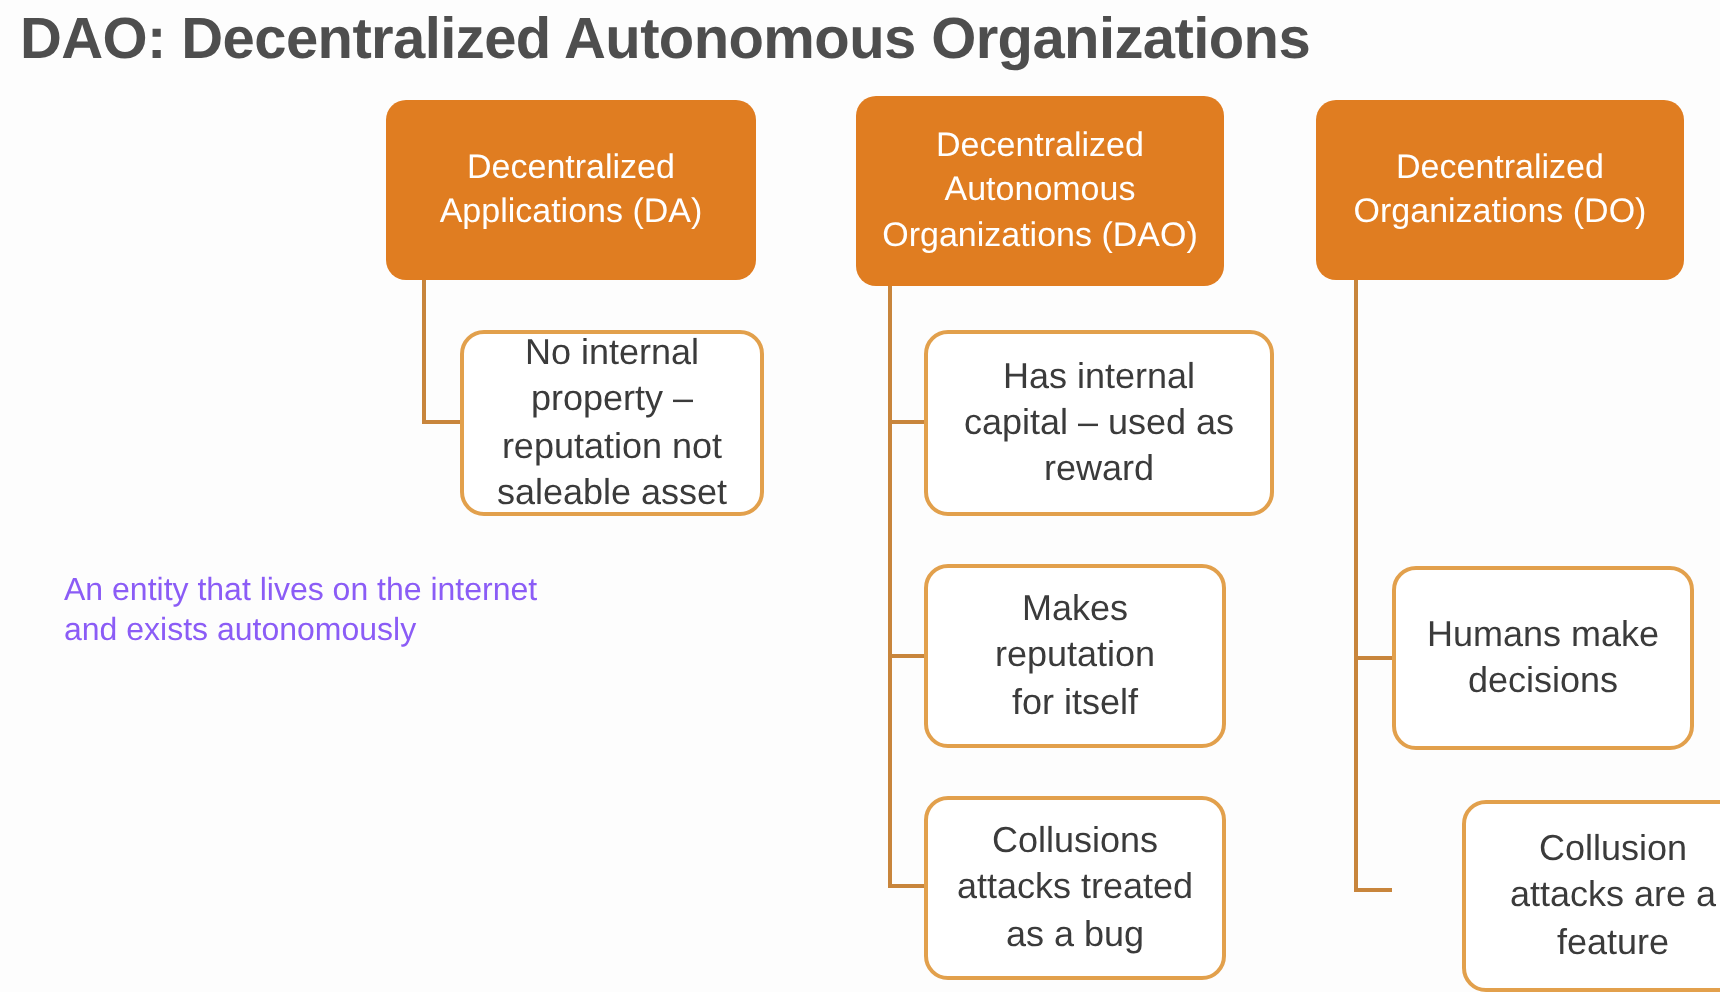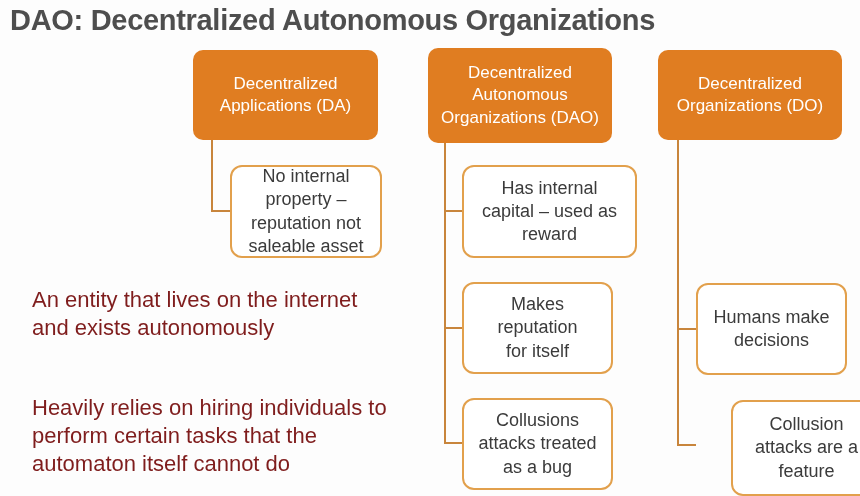--- a/index.html
+++ b/index.html
@@ -80,23 +80,23 @@
     height: 0;
   }
   .t2a { left: 446px; top: 210px; width: 16px; }
   .t2b { left: 446px; top: 327px; width: 16px; }
   .t3a { left: 679px; top: 328px; width: 17px; }
 
   .note {
     position: absolute;
     left: 32px;
     width: 420px;
-    font-size: 22px;
+    font-size: 16px;
     line-height: 1.28;
-    color: #7f1d1d;
+    color: #8b5cf6;
     white-space: pre-line;
   }
   .note1 { top: 286px; }
   .note2 { top: 394px; }
 </style>
 </head>
 <body>
 
 <div class="slide">
 
@@ -130,17 +130,14 @@
 attacks treated
 as a bug</div>
   <div class="child c3a">Humans make
 decisions</div>
   <div class="child c3b">Collusion
 attacks are a
 feature</div>
 
   <div class="note note1">An entity that lives on the internet
 and exists autonomously</div>
-  <div class="note note2">Heavily relies on hiring individuals to
-perform certain tasks that the
-automaton itself cannot do</div>
 
 </div>
 
 </body></html>

